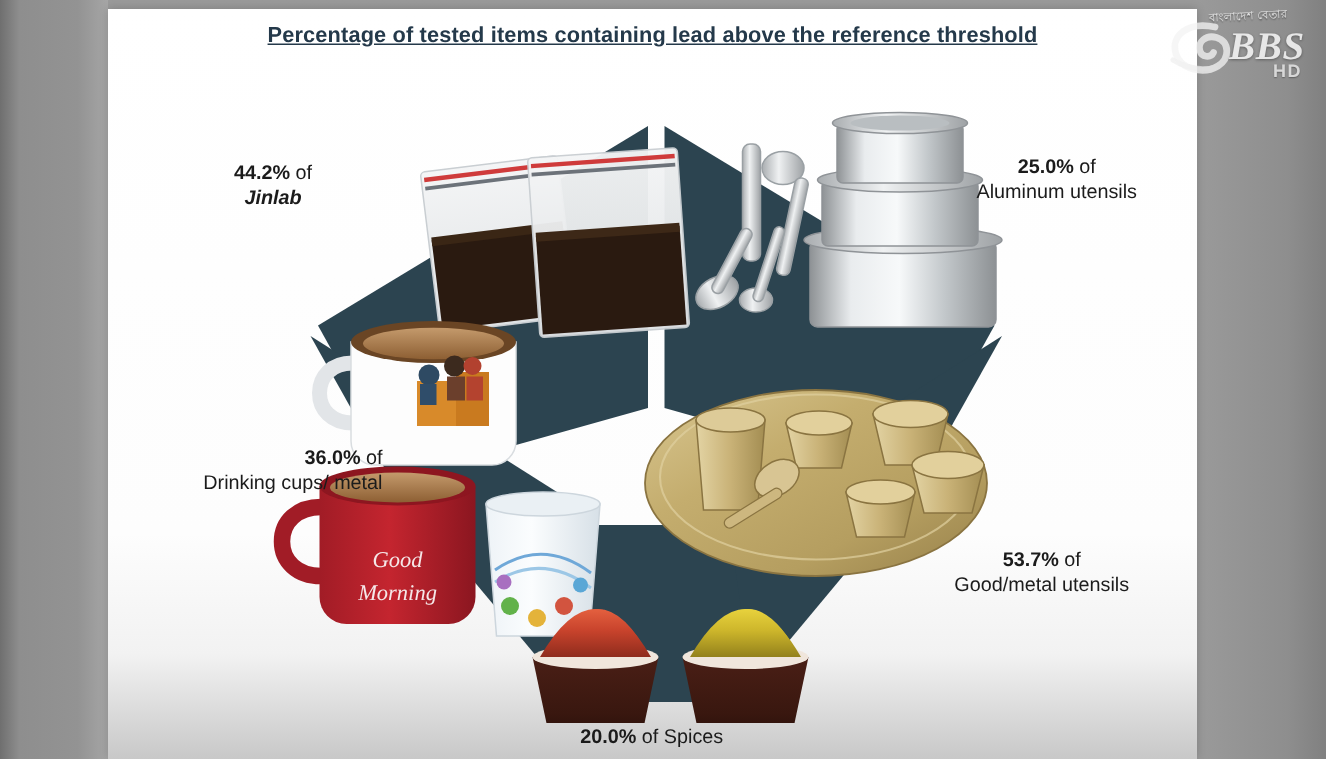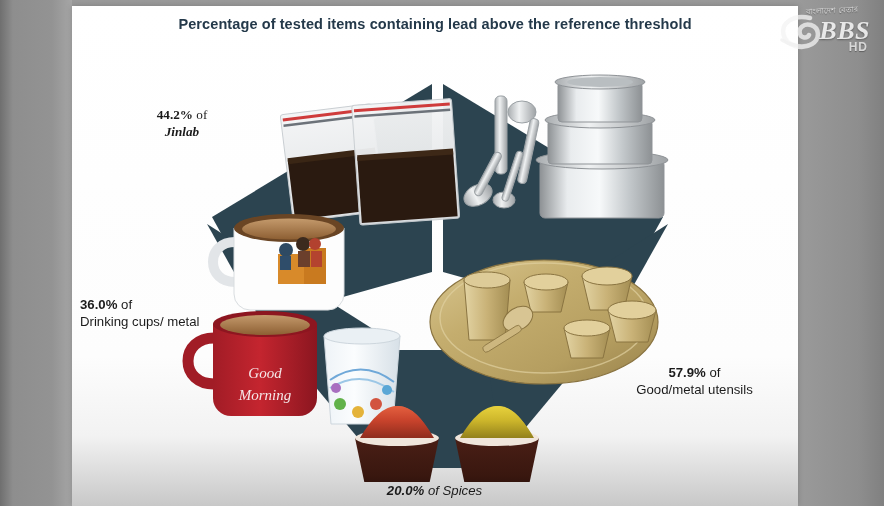--- a/index.html
+++ b/index.html
@@ -32,44 +32,45 @@
     box-shadow:0 0 6px rgba(0,0,0,.18);
     overflow:hidden;
   }
 
   #chart-title{
     position:absolute;left:0;top:10px;width:100%;
     text-align:center;
     font-size:14.5px;font-weight:bold;letter-spacing:.1px;
     color:#24394a;
     text-shadow:0 1px 0 rgba(255,255,255,.6);
+    text-decoration:underline;
   }
 
   
   #pentagon-stage{
     position:absolute;left:0;top:26px;width:726px;height:450px;
   }
 
   
   .callout{
     position:absolute;
     color:#1b1b1b;
     font-size:13.2px;
     line-height:1.32;
     white-space:nowrap;
   }
   .callout .pct{font-weight:bold;}
   .callout .ital{font-style:italic;font-weight:bold;}
   .c-center{text-align:center;}
 
-  #label-jinlab{left:20px;top:100px;width:180px;font-family:Liberation Serif, serif;}
+  #label-jinlab{left:20px;top:100px;width:180px;}
   #label-aluminum{left:540px;top:96px;width:185px;text-align:center;}
   #label-brass{left:520px;top:358px;width:205px;text-align:center;}
-  #label-cups{left:8px;top:290px;width:175px;text-align:left;}
-  #label-spices{left:190px;top:476px;width:345px;text-align:center;font-style:italic;}
+  #label-cups{left:8px;top:290px;width:175px;text-align:right;}
+  #label-spices{left:190px;top:476px;width:345px;text-align:center;}
 
   
   #bbs-logo{
     position:absolute;right:8px;top:2px;width:92px;height:54px;
     opacity:.82;
   }
   #bbs-bengali{
     position:absolute;right:18px;top:3px;
     font-size:7.5px;color:#f2f2f2;letter-spacing:.3px;
     text-shadow:0 1px 1px rgba(0,0,0,.5);
@@ -308,23 +309,27 @@
         <ellipse cx="425" cy="406" rx="42" ry="8" fill="#f0e6dc"></ellipse>
         <path d="M388,406 q37,-64 74,0 Z" fill="url(#turm)"></path>
       </g>
     </svg>
 
     <div class="callout c-center" id="label-jinlab">
       <span class="pct">44.2%</span><span> of</span><br>
       <span class="ital">Jinlab</span>
     </div>
 
+    <div class="callout c-center" id="label-aluminum">
+      <span class="pct">25.0%</span><span> of</span><br>
+      <span>Aluminum utensils</span>
+    </div>
 
     <div class="callout c-center" id="label-brass">
-      <span class="pct">57.9%</span><span> of</span><br>
+      <span class="pct">53.7%</span><span> of</span><br>
       <span>Good/metal utensils</span>
     </div>
 
     <div class="callout c-center" id="label-cups">
       <span class="pct">36.0%</span><span> of</span><br>
       <span>Drinking cups/ metal</span>
     </div>
 
     <div class="callout c-center" id="label-spices">
       <span class="pct">20.0%</span><span> of </span><span>Spices</span>

